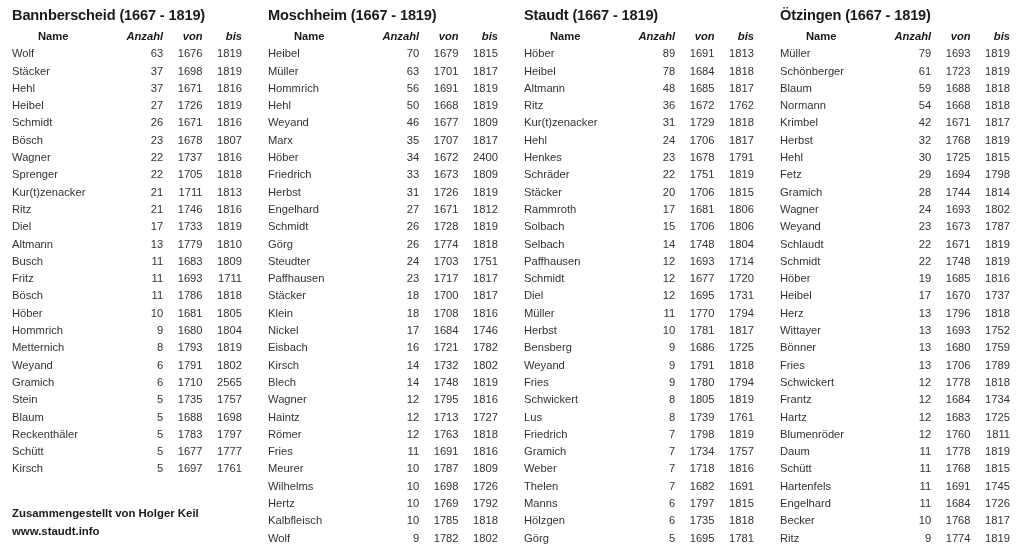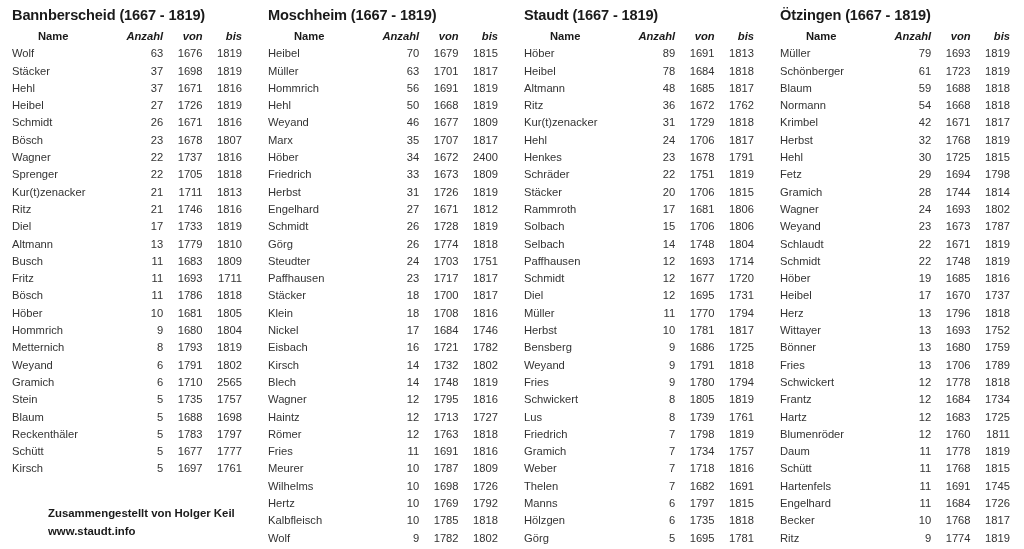--- a/index.html
+++ b/index.html
@@ -85,21 +85,20 @@
   table.ledger td.d-num  { text-align: right; padding-right: 2px; }
 
   .footer {
     position: absolute;
     left: 12px;
     bottom: 9px;
     font-size: 11.4px;
     font-weight: bold;
     color: #1a1a1a;
     line-height: 17.3px;
-    margin-left: 36px;
   }
   .footer div { white-space: nowrap; }
 </style>
 </head>
 <body>
 
 <div id="sheet">
 
   <div class="columns">
 

